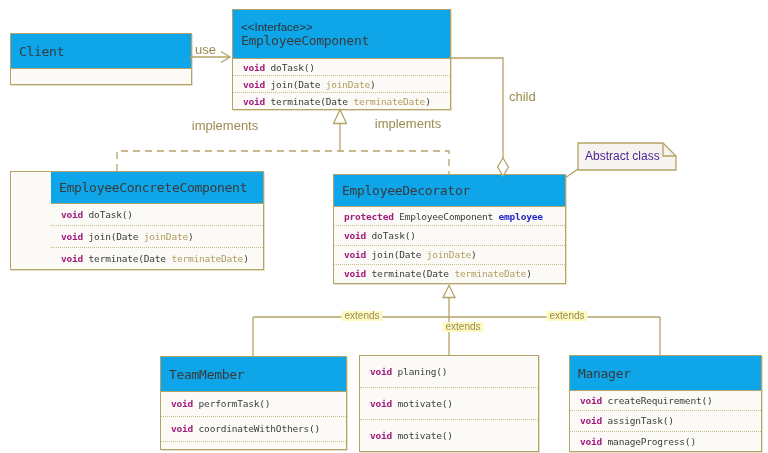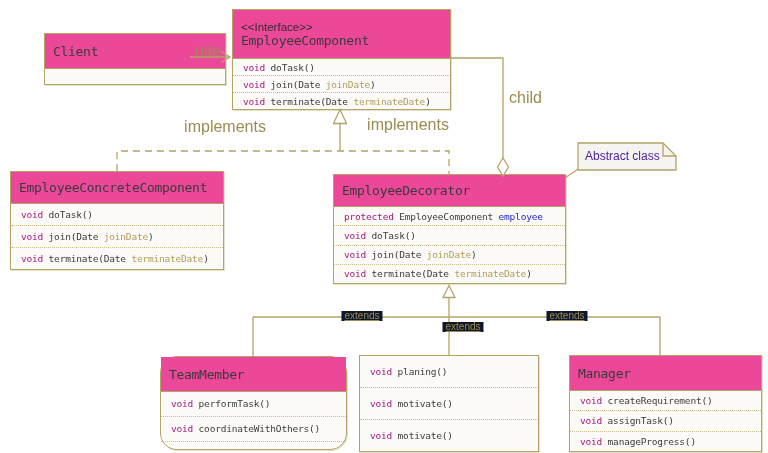--- a/index.html
+++ b/index.html
@@ -2,86 +2,86 @@
 <html><head>
 <meta charset="utf-8">
 <style>
   html,body{margin:0;padding:0;background:#ffffff;}
   #canvas{position:relative;width:768px;height:453px;background:#ffffff;overflow:hidden;
           font-family:"Liberation Sans",sans-serif;}
   .uml-box{position:absolute;display:flex;flex-direction:column;
            border:1.5px solid #b4a366;background:#fbfaf7;
            box-shadow:inset 0 0 0 1px #fdfcf6, 1px 1px 0 rgba(181,166,101,.35);}
   .uml-title{flex:0 0 auto;display:flex;flex-direction:column;justify-content:center;
-             background:#ec4899;border-bottom:1px solid #b4a366;padding:2px 8px;
+             background:#0ea5e9;border-bottom:1px solid #b4a366;padding:2px 8px;
              font-family:"DejaVu Sans Mono",monospace;font-size:13px;color:#3a3a3a;
              letter-spacing:-0.3px;}
   .stereo{font-family:"Liberation Sans",sans-serif;font-size:11.5px;color:#2e2e2e;
           letter-spacing:0;}
   .uml-rows{flex:1 1 auto;display:flex;flex-direction:column;}
   .uml-row{flex:1 1 auto;display:flex;align-items:center;padding:0 0 0 10px;
            font-family:"DejaVu Sans Mono",monospace;font-size:9.5px;color:#3c3c3c;
            white-space:pre;letter-spacing:-0.2px;}
   .uml-row + .uml-row{border-top:1px dotted #cbbd85;}
   .uml-row.empty{flex:0.55 1 auto;}
-  .tk-kw{color:#a21a7d;font-weight:normal;}
+  .tk-kw{color:#a21a7d;font-weight:bold;}
   .tk-code{color:#3c3c3c;}
   .tk-param{color:#b19c5e;}
-  .tk-var{color:#2525cd;font-weight:normal;}
-  .rel-label{position:absolute;color:#9c8b51;font-size:16px;line-height:1;}
-  .rel-label.small{font-size:10px;background:#0f172a;padding:0 3px;text-decoration:underline;}
+  .tk-var{color:#2525cd;font-weight:bold;}
+  .rel-label{position:absolute;color:#9c8b51;font-size:13px;line-height:1;}
+  .rel-label.small{font-size:10px;background:#fef9c3;padding:0 3px;}
   .centered{transform:translateX(-50%);margin-left:12px;}
   #connector-layer{position:absolute;left:0;top:0;width:768px;height:453px;
                    pointer-events:none;}
   #note-text{position:absolute;left:585px;top:149px;font-size:12px;color:#4c1d95;}
 </style>
 </head>
 <body>
 
 <div id="canvas">
 
-  <div class="uml-box" style="left:10px;top:33px;width:180px;height:50px;margin-left:34px;">
+  <div class="uml-box" style="left:10px;top:33px;width:180px;height:50px;">
     <div class="uml-title" style="flex:0 0 30px;">Client</div>
     <div class="uml-rows">
         <div class="uml-row empty"></div>
       </div>
   </div>
 
   <div class="uml-box" style="left:232px;top:9px;width:217px;height:99px;">
     <div class="uml-title" style="flex:0 0 44px;">
       <span class="stereo">&lt;&lt;Interface&gt;&gt;</span>
       <span>EmployeeComponent</span>
     </div>
     <div class="uml-rows">
         <div class="uml-row"><span class="tk-kw">void</span><span class="tk-code"> doTask()</span></div>
         <div class="uml-row"><span class="tk-kw">void</span><span class="tk-code"> join(Date </span><span class="tk-param">joinDate</span><span class="tk-code">)</span></div>
         <div class="uml-row"><span class="tk-kw">void</span><span class="tk-code"> terminate(Date </span><span class="tk-param">terminateDate</span><span class="tk-code">)</span></div>
       </div>
   </div>
 
-  <div class="uml-box" style="left:10px;top:171px;width:212px;height:97px;">
+  <div class="uml-box" style="left:10px;top:171px;width:212px;height:97px;padding-left:40px;">
     <div class="uml-title" style="flex:0 0 27px;">EmployeeConcreteComponent</div>
     <div class="uml-rows">
         <div class="uml-row"><span class="tk-kw">void</span><span class="tk-code"> doTask()</span></div>
         <div class="uml-row"><span class="tk-kw">void</span><span class="tk-code"> join(Date </span><span class="tk-param">joinDate</span><span class="tk-code">)</span></div>
         <div class="uml-row"><span class="tk-kw">void</span><span class="tk-code"> terminate(Date </span><span class="tk-param">terminateDate</span><span class="tk-code">)</span></div>
       </div>
   </div>
 
   <div class="uml-box" style="left:333px;top:174px;width:231px;height:108px;">
     <div class="uml-title" style="flex:0 0 27px;">EmployeeDecorator</div>
     <div class="uml-rows">
         <div class="uml-row"><span class="tk-kw">protected</span><span class="tk-code"> EmployeeComponent </span><span class="tk-var">employee</span></div>
         <div class="uml-row"><span class="tk-kw">void</span><span class="tk-code"> doTask()</span></div>
         <div class="uml-row"><span class="tk-kw">void</span><span class="tk-code"> join(Date </span><span class="tk-param">joinDate</span><span class="tk-code">)</span></div>
         <div class="uml-row"><span class="tk-kw">void</span><span class="tk-code"> terminate(Date </span><span class="tk-param">terminateDate</span><span class="tk-code">)</span></div>
       </div>
   </div>
 
-  <div class="uml-box" style="left:160px;top:356px;width:185px;height:92px;border-radius:17px;">
+  <div class="uml-box" style="left:160px;top:356px;width:185px;height:92px;">
     <div class="uml-title" style="flex:0 0 30px;">TeamMember</div>
     <div class="uml-rows">
         <div class="uml-row"><span class="tk-kw">void</span><span class="tk-code"> performTask()</span></div>
         <div class="uml-row"><span class="tk-kw">void</span><span class="tk-code"> coordinateWithOthers()</span></div>
         <div class="uml-row empty"></div>
       </div>
   </div>
 
   <div class="uml-box" style="left:359px;top:355px;width:178px;height:95px;">
     <div class="uml-rows">

